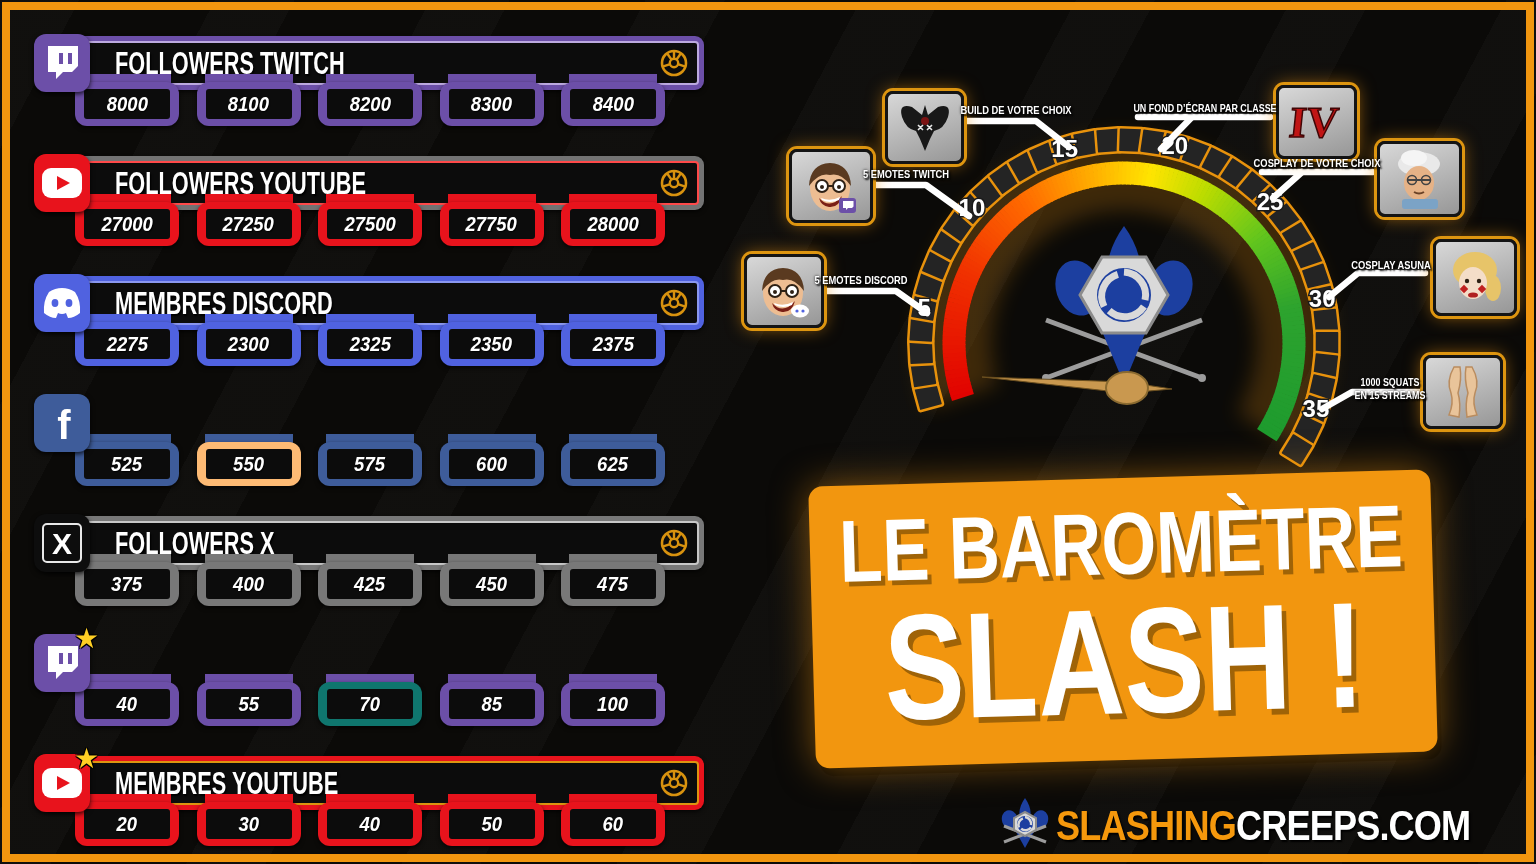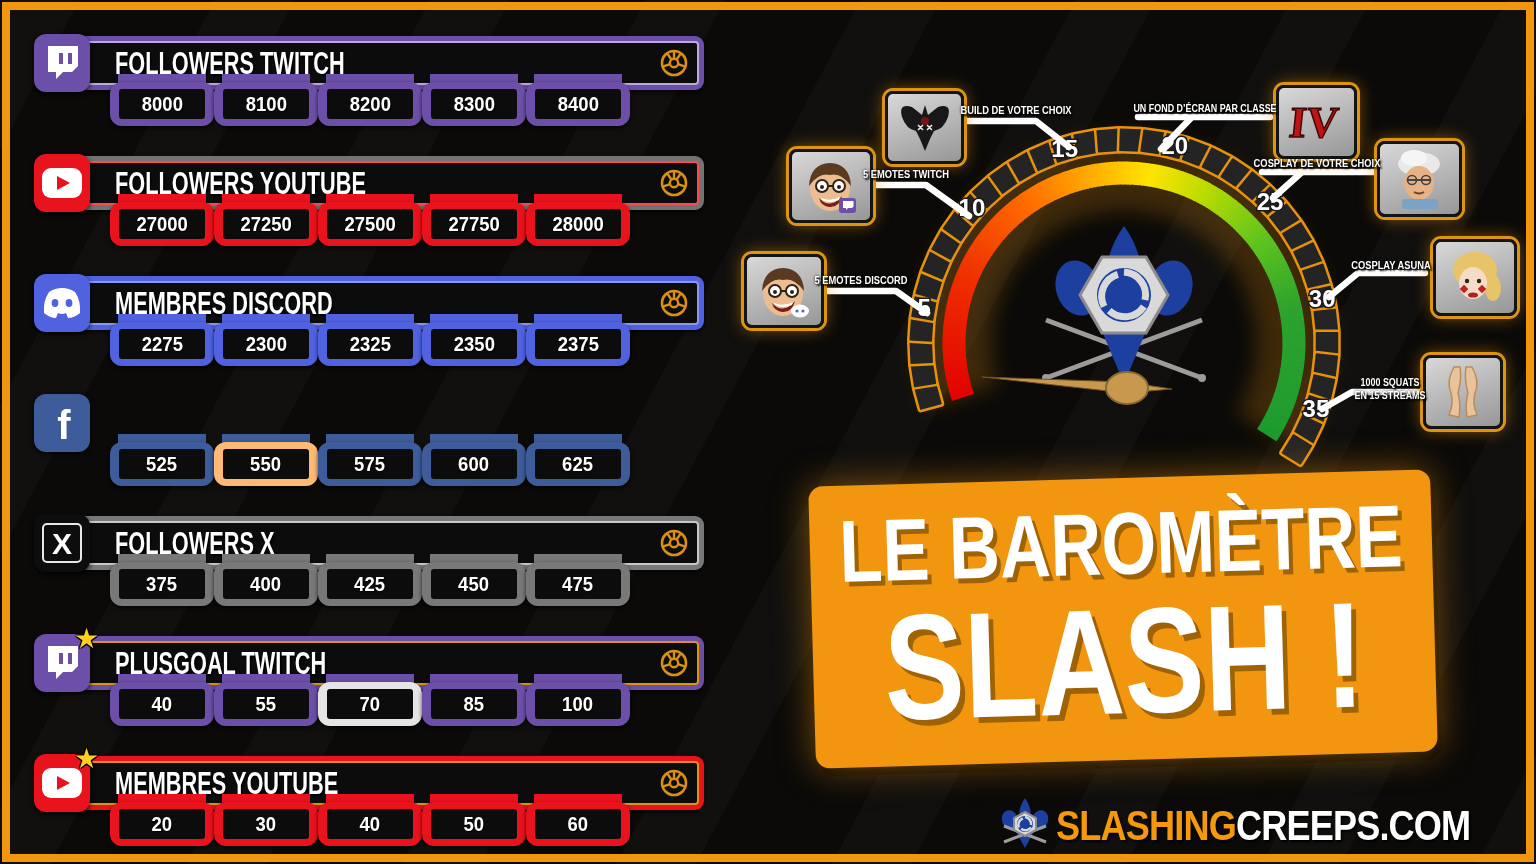--- a/index.html
+++ b/index.html
@@ -13,21 +13,21 @@
   .row{position:absolute;left:30px;width:672px;height:100px;}
   .hdr{position:absolute;left:14px;top:0;width:660px;height:54px;border-radius:9px;box-shadow:0 2px 4px rgba(0,0,0,.7);}
   .hdr-inner{position:absolute;inset:5px;background:#0c0c0c;border-radius:4px;display:flex;align-items:center;}
   .title{margin-left:64px;color:#fff;font-weight:bold;font-size:32px;letter-spacing:0px;
     transform:scaleX(.68);transform-origin:left center;white-space:nowrap;text-shadow:2px 2px 2px #000;}
   .wheel{position:absolute;right:8px;top:50%;transform:translateY(-50%);width:30px;height:30px;display:flex;}
   .icon-box{position:absolute;left:4px;top:-2px;width:56px;height:58px;border-radius:12px;z-index:3;
     display:flex;align-items:center;justify-content:center;box-shadow:0 2px 5px rgba(0,0,0,.8);}
   .star{position:absolute;left:44px;top:-14px;z-index:4;font-size:28px;color:#FFCF24;
     text-shadow:-1px -1px 0 #000,1px 1px 0 #000,1px -1px 0 #000,-1px 1px 0 #000;}
-  .pills{position:absolute;left:45px;top:46px;width:590px;height:44px;display:flex;justify-content:center;}
+  .pills{position:absolute;left:45px;top:46px;width:590px;height:44px;display:flex;justify-content:space-between;font-style:italic;}
   .pill{position:relative;width:104px;height:44px;}
   .tab{position:absolute;left:8px;right:8px;top:-8px;height:16px;}
   .pill-body{position:absolute;inset:0;border-radius:12px;box-shadow:0 2px 4px rgba(0,0,0,.7);}
   .pill-inner{position:absolute;inset:7px 9px;background:#0c0c0c;border-radius:3px;
     display:flex;align-items:center;justify-content:center;}
   .pv{color:#fff;font-weight:bold;font-size:21px;transform:scaleX(.88);text-shadow:1px 1px 1px #000;}
   
   #gauge{position:absolute;left:0;top:0;z-index:5;pointer-events:none;}
   
   .ms-box{position:absolute;border-radius:8px;border:3px solid #141414;z-index:8;
@@ -659,38 +659,20 @@
     <div class="pill-body" style="background: rgb(120, 120, 120);">
       <div class="pill-inner">
                 <span class="pv">475</span>
               </div>
     </div>
   </div>
 </div>
   </div>
 
   <div class="row" style="top: 636px;">
-    <div class="hdr" style="background: rgb(108, 79, 168);">
-      <div class="hdr-inner" style="border: 2px solid rgb(221, 149, 16);">
-        <span class="title">PLUSGOAL TWITCH</span>
-        <span class="wheel">
-              <svg width="30" height="30" viewBox="0 0 30 30">
-                <circle cx="15" cy="15" r="12" fill="none" stroke="#D8920F" stroke-width="2.6"></circle>
-                <circle cx="15" cy="15" r="4.2" fill="none" stroke="#D8920F" stroke-width="2.4"></circle>
-                <g stroke="#D8920F" stroke-width="2.4">
-                  <line x1="15" y1="11" x2="15" y2="3"></line>
-                  <line x1="18.8" y1="16.2" x2="26.4" y2="18.7"></line>
-                  <line x1="11.2" y1="16.2" x2="3.6" y2="18.7"></line>
-                  <line x1="17.4" y1="11.7" x2="22" y2="5.3"></line>
-                  <line x1="12.6" y1="11.7" x2="8" y2="5.3"></line>
-                </g>
-              </svg>
-            </span>
-      </div>
-    </div>
     <div class="icon-box" style="background: rgb(108, 79, 168);">
           <svg width="40" height="42" viewBox="0 0 40 42">
             <path d="M6 4 L6 30 L14 30 L14 37 L21 30 L30 30 L36 24 L36 4 Z" fill="#fff"></path>
             <rect x="17" y="11" width="4" height="11" fill="#6C4FA8"></rect>
             <rect x="26" y="11" width="4" height="11" fill="#6C4FA8"></rect>
           </svg>
         </div>
     <span class="star">★</span>
     <div class="pills">
   <div class="pill">
@@ -706,21 +688,21 @@
     <div class="tab" style="background: rgb(108, 79, 168);"></div>
     <div class="pill-body" style="background: rgb(108, 79, 168);">
       <div class="pill-inner">
                 <span class="pv">55</span>
               </div>
     </div>
   </div>
 
   <div class="pill">
     <div class="tab" style="background: rgb(108, 79, 168);"></div>
-    <div class="pill-body" style="background: #e5e5e5;">
+    <div class="pill-body" style="background: #0f766e;">
       <div class="pill-inner">
                 <span class="pv">70</span>
               </div>
     </div>
   </div>
 
   <div class="pill">
     <div class="tab" style="background: rgb(108, 79, 168);"></div>
     <div class="pill-body" style="background: rgb(108, 79, 168); padding-left: 12px;">
       <div class="pill-inner">

